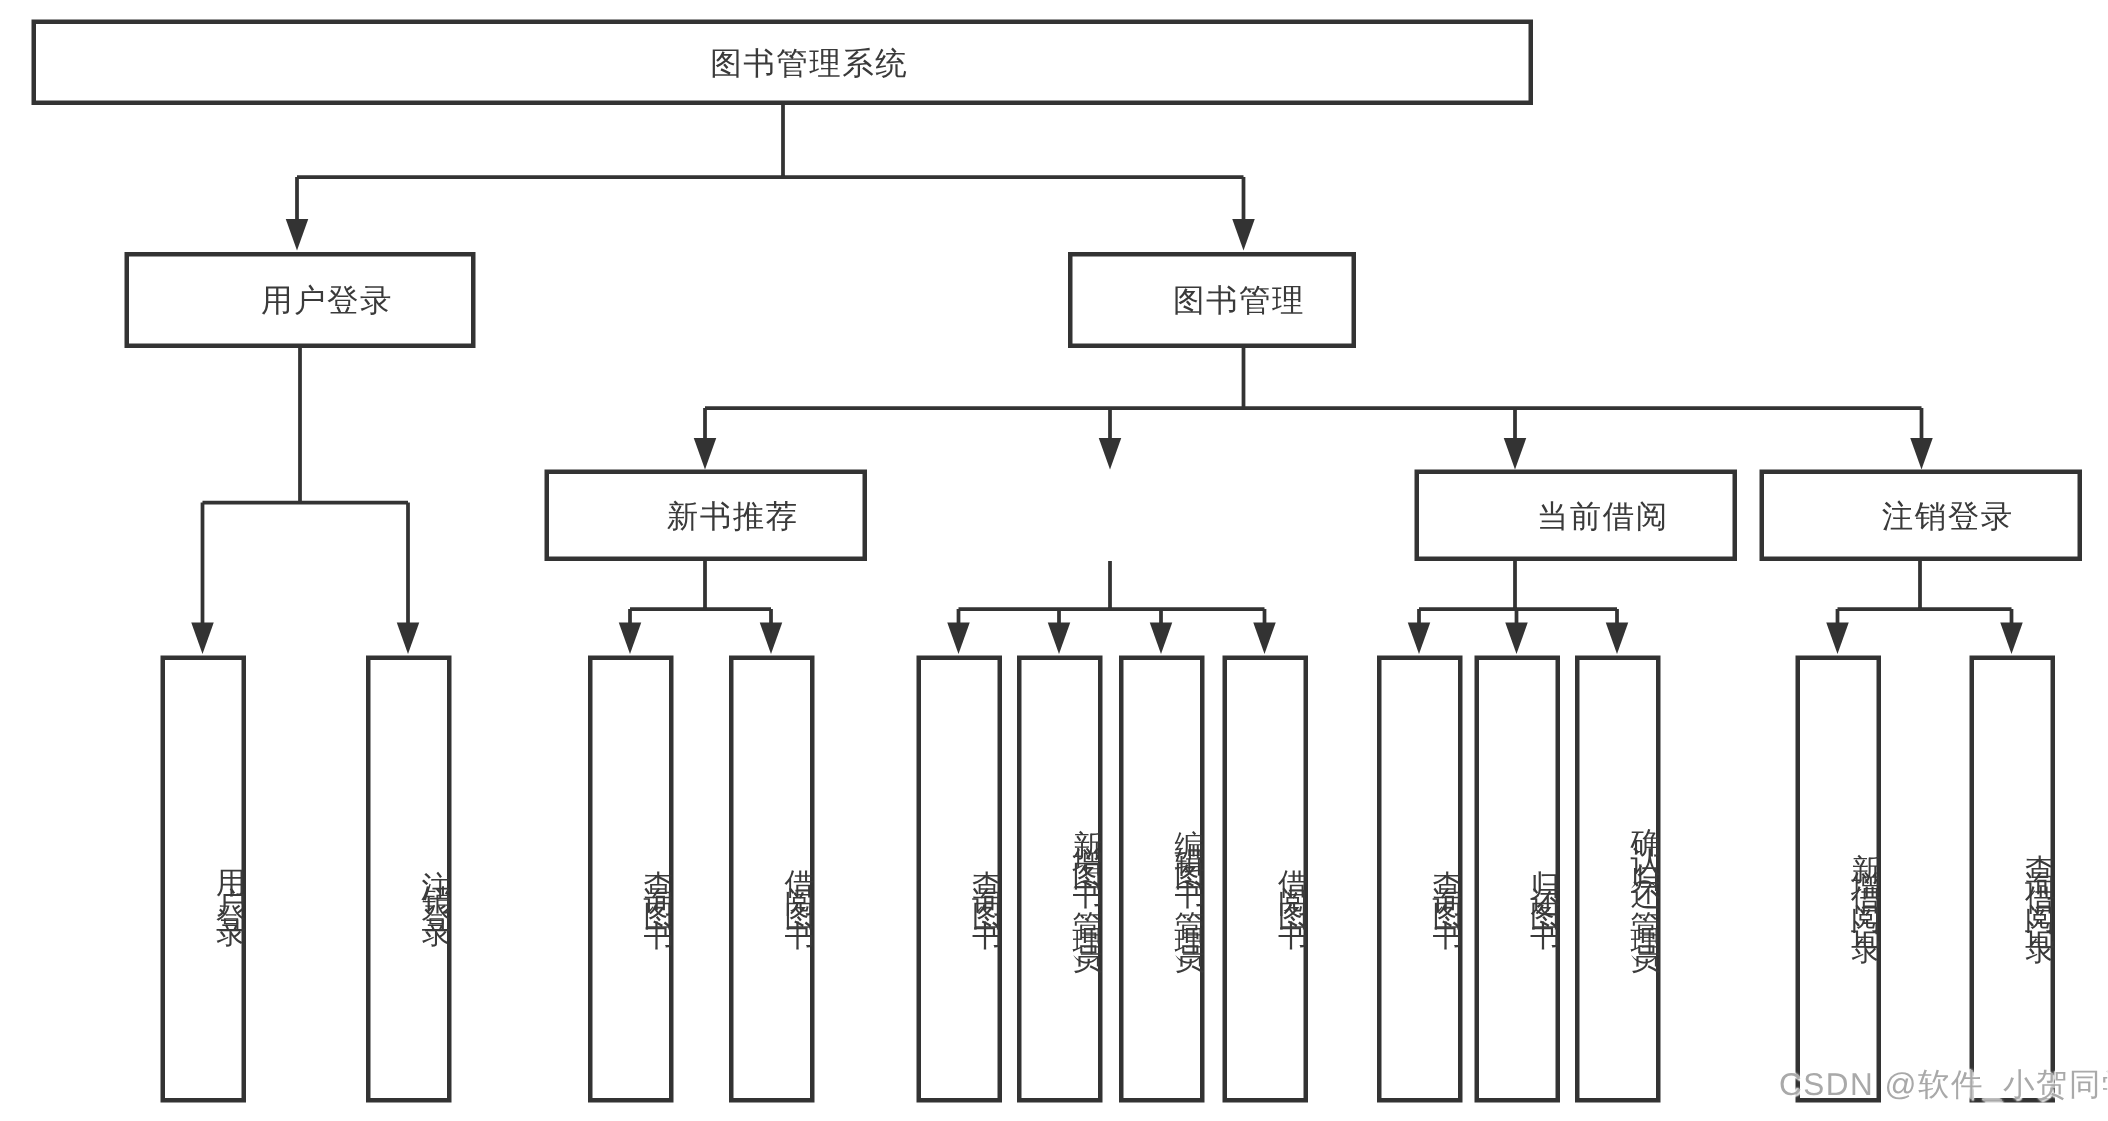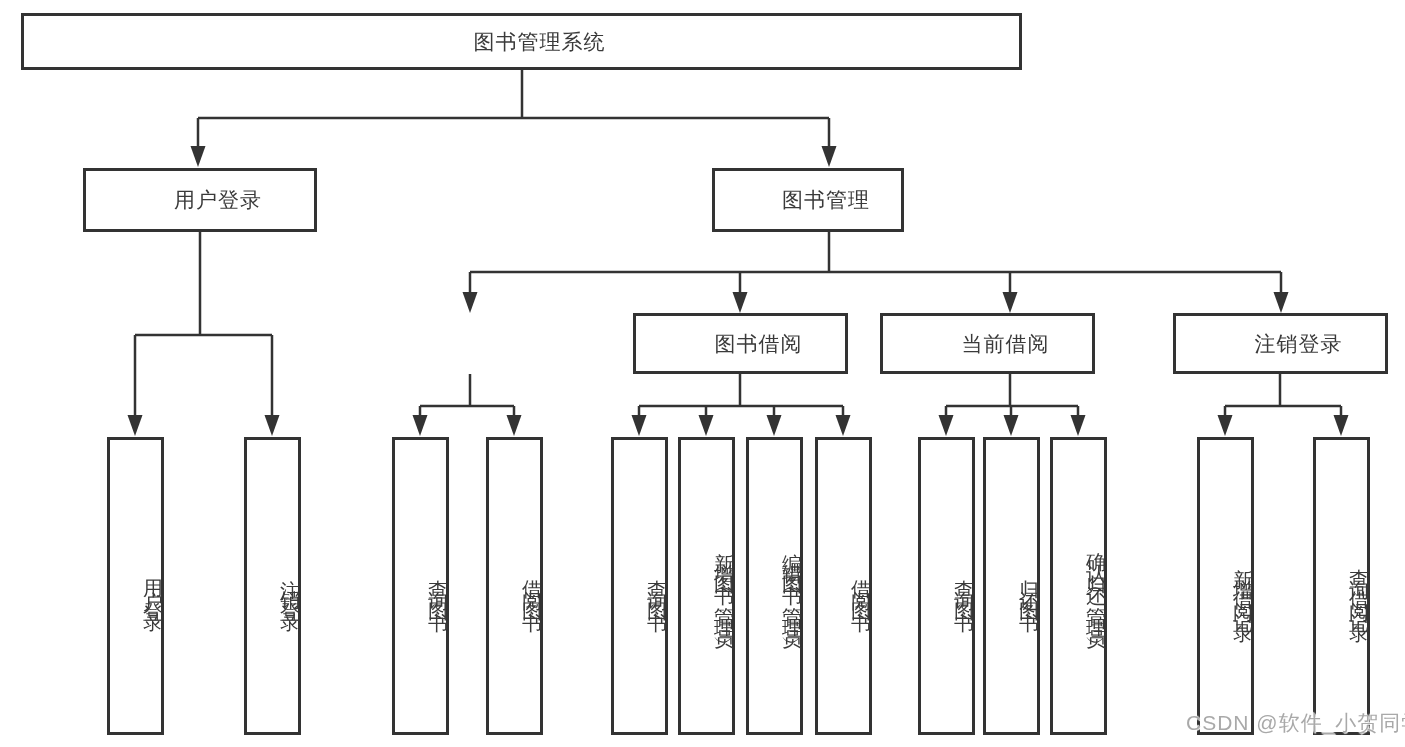--- a/index.html
+++ b/index.html
@@ -120,24 +120,24 @@
     <span class="h-label">图书管理系统</span>
   </div>
 
   <div class="box level2" style="left:83px;">
     <span class="h-label">用户登录</span>
   </div>
   <div class="box level2" style="left:712px; width:192px;">
     <span class="h-label">图书管理</span>
   </div>
 
-  <div class="box level3" style="left:633px;">
-    <span class="h-label">图书借阅</span>
+  <div class="box level3" style="left:363px;">
+    <span class="h-label">新书推荐</span>
   </div>
-  <div class="box level3" style="left:880px;">
+  <div class="box level3" style="left:943px;">
     <span class="h-label">当前借阅</span>
   </div>
   <div class="box level3" style="left:1173px;">
     <span class="h-label">注销登录</span>
   </div>
 
   <div class="box leaf" style="left:107px;">
     <span class="v-label">用户登录</span>
   </div>
   <div class="box leaf" style="left:244px;">

